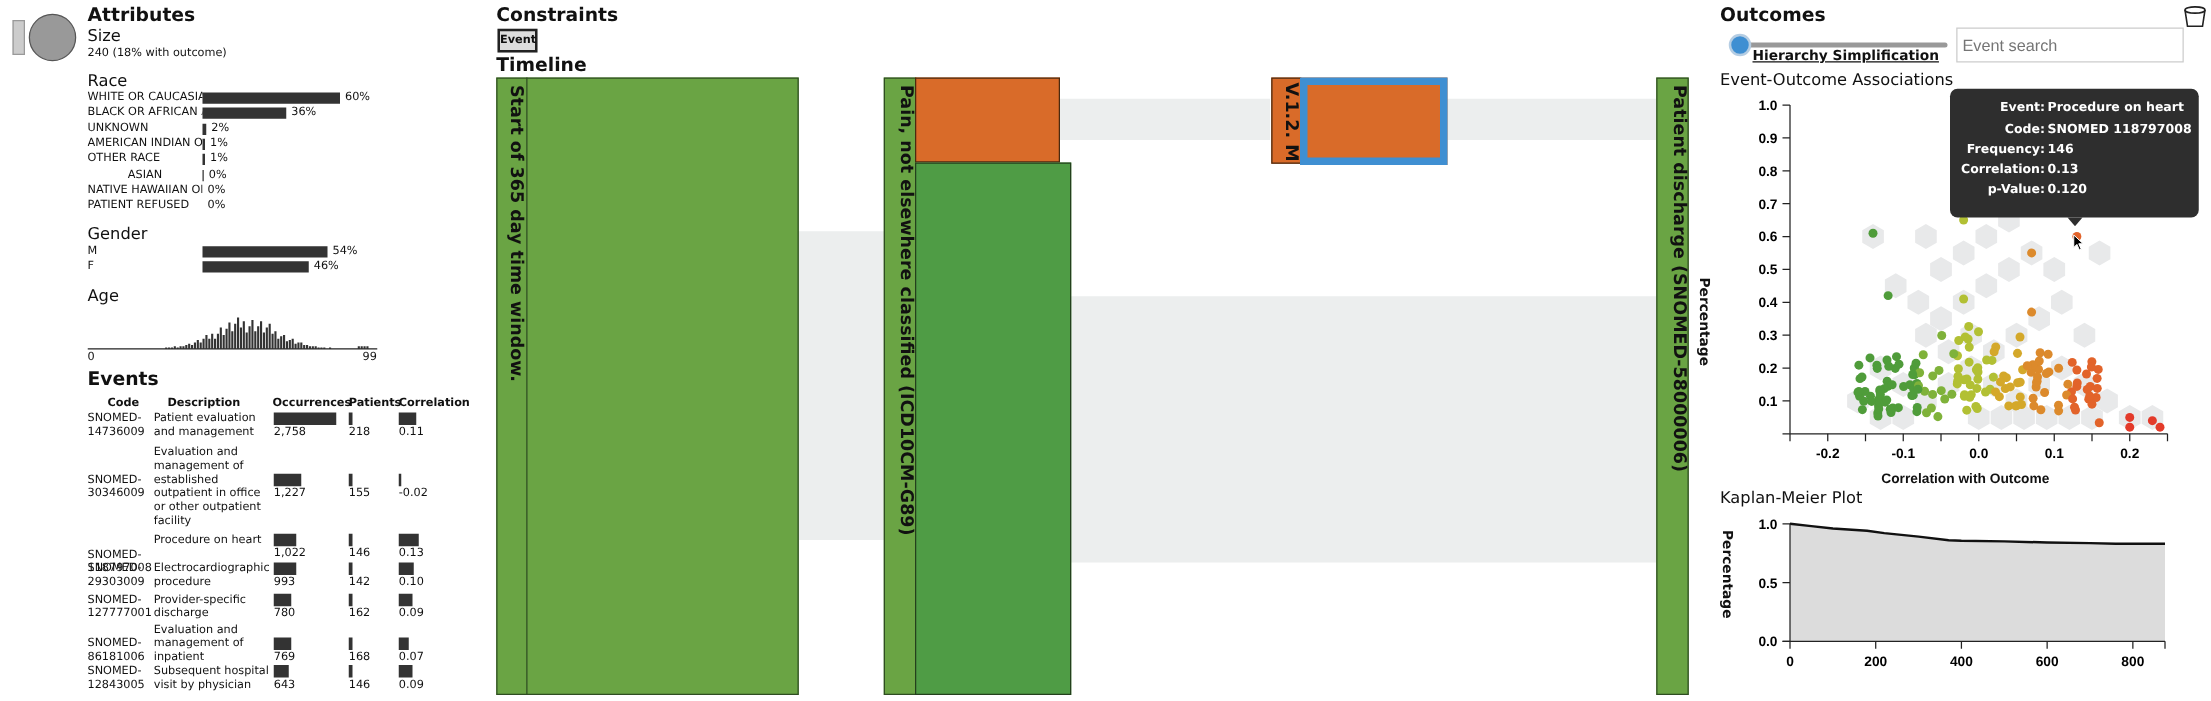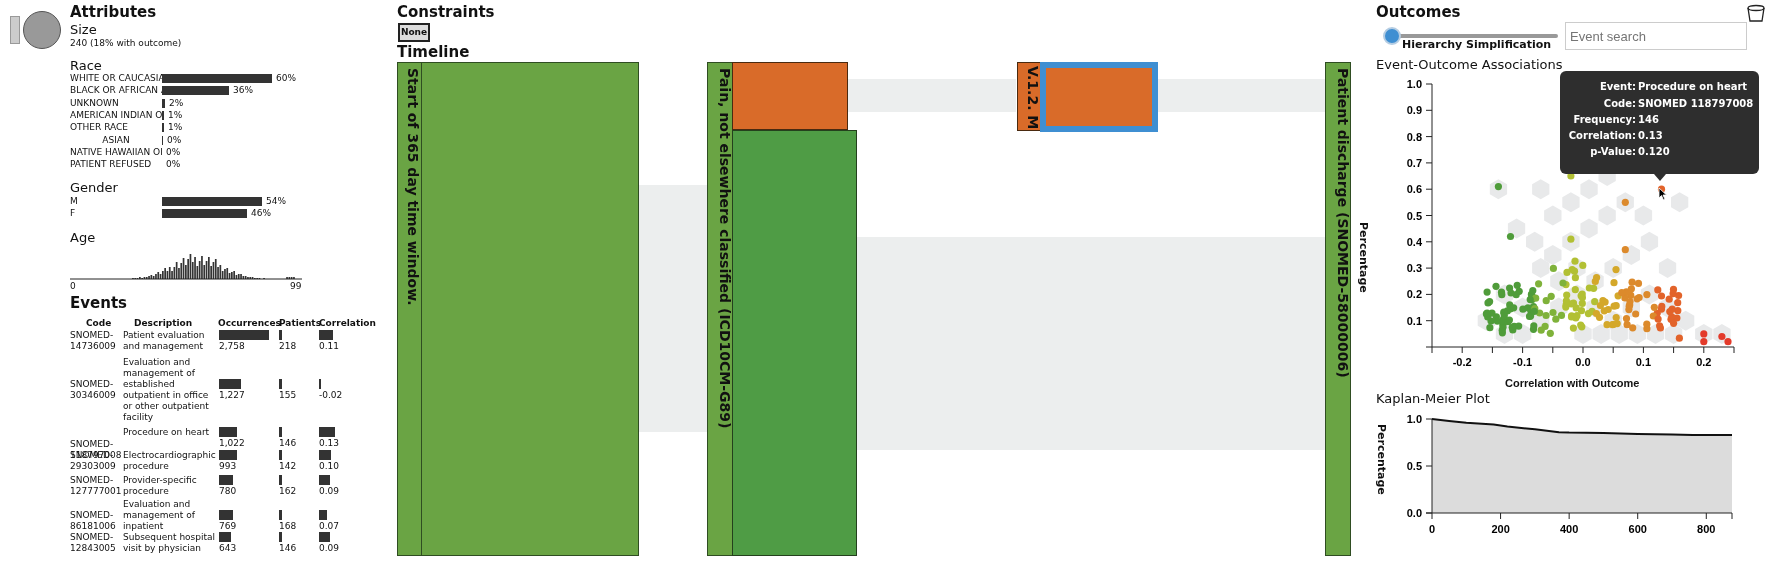--- a/index.html
+++ b/index.html
@@ -157,21 +157,21 @@
     </div>
     <div class="ev-row" style="top: 450px;">
       <div class="code" style="top:0px">SNOMED-29303009</div>
     <div class="desc">Electrocardiographic procedure</div>
     <div class="occ" style="top:0px"><span class="b" style="width:18px"></span><span>993</span></div>
     <div class="pat" style="top:0px"><span class="b" style="width:3px"></span><span>142</span></div>
     <div class="cor" style="top:0px"><span class="b" style="width:12px"></span><span>0.10</span></div>
     </div>
     <div class="ev-row" style="top: 475px;">
       <div class="code" style="top:0px">SNOMED-127777001</div>
-    <div class="desc">Provider-specific procedure</div>
+    <div class="desc">Provider-specific discharge</div>
     <div class="occ" style="top:0px"><span class="b" style="width:14px"></span><span>780</span></div>
     <div class="pat" style="top:0px"><span class="b" style="width:3px"></span><span>162</span></div>
     <div class="cor" style="top:0px"><span class="b" style="width:11px"></span><span>0.09</span></div>
     </div>
     <div class="ev-row" style="top: 499px;">
       <div class="code" style="top:11px">SNOMED-86181006</div>
     <div class="desc">Evaluation and management of inpatient</div>
     <div class="occ" style="top:11px"><span class="b" style="width:14px"></span><span>769</span></div>
     <div class="pat" style="top:11px"><span class="b" style="width:3px"></span><span>168</span></div>
     <div class="cor" style="top:11px"><span class="b" style="width:8px"></span><span>0.07</span></div>
@@ -179,21 +179,21 @@
     <div class="ev-row" style="top: 532px;">
       <div class="code" style="top:0px">SNOMED-12843005</div>
     <div class="desc">Subsequent hospital visit by physician</div>
     <div class="occ" style="top:0px"><span class="b" style="width:12px"></span><span>643</span></div>
     <div class="pat" style="top:0px"><span class="b" style="width:3px"></span><span>146</span></div>
     <div class="cor" style="top:0px"><span class="b" style="width:11px"></span><span>0.09</span></div>
     </div>
   </div>
 
 <h2 style="left:397px;top:3px;">Constraints</h2>
-<div class="none-btn">None</div>
+<div class="none-btn">Event</div>
 <h2 style="left:397px;top:43px;">Timeline</h2>
 
 <div class="band" style="left:638px;top:185px;width:70px;height:247px;"></div>
 <div class="band" style="left:848px;top:79px;width:168px;height:33px;"></div>
 <div class="band" style="left:855px;top:237px;width:470px;height:213px;"></div>
 <div class="band" style="left:1155px;top:79px;width:170px;height:33px;"></div>
 
 <div class="abs" style="left:397px;top:62px;width:242px;height:494px;background:#6aa444;border:1px solid #2f4d22;"></div>
 <div class="abs vlabel" style="left:397px;top:62px;width:25px;height:494px;border-right:1.5px solid #2f4d22;">Start of 365 day time window.</div>
 
@@ -209,21 +209,21 @@
 <div class="abs" style="left:1325px;top:62px;width:26px;height:494px;background:#6aa444;border:1px solid #2f4d22;"></div>
 <div class="abs vlabel" style="left:1325px;top:62px;width:26px;height:494px;">Patient discharge (SNOMED-58000006)</div>
 
 <h2 style="left:1376px;top:3px;">Outcomes</h2>
 <svg class="abs" style="left:1746px;top:3px;" width="20" height="20" viewBox="0 0 20 20">
   <ellipse cx="10" cy="5" rx="8" ry="2.5" fill="none" stroke="#222" stroke-width="1.3"></ellipse>
   <path d="M2 5 L4 18 L16 18 L18 5" fill="none" stroke="#222" stroke-width="1.3"></path>
 </svg>
 <div class="abs" style="left:1392px;top:34px;width:166px;height:4px;background:#999;border-radius:2px;"></div>
 <div class="abs" style="left:1383px;top:27px;width:18px;height:18px;border-radius:50%;background:#3f8fd2;border:2px solid #b5cde3;"></div>
-<div class="abs" style="left:1402px;top:38px;font-size:11px;font-weight:bold;">Hierarchy Simplification</div>
+<div class="abs" style="left:1402px;top:38px;font-size:11px;font-weight:bold;text-decoration:underline;">Hierarchy Simplification</div>
 <input class="search" type="text" placeholder="Event search" style="">
 <div class="abs" style="left:1376px;top:57px;font-size:13px;">Event-Outcome Associations</div>
 
 <svg class="abs" id="scatter" style="left:1360px;top:75px;" width="409" height="320">
     <polygon points="165.2,158.6 156.6,163.6 147.9,158.6 147.9,148.6 156.6,143.6 165.2,148.6" fill="#e8e9ea"></polygon>
     <polygon points="183.3,171.8 174.7,176.8 166.0,171.8 166.0,161.8 174.7,156.8 183.3,161.8" fill="#e8e9ea"></polygon>
     <polygon points="201.5,184.9 192.8,189.9 184.1,184.9 184.1,174.9 192.8,169.9 201.5,174.9" fill="#e8e9ea"></polygon>
     <polygon points="219.6,171.8 210.9,176.8 202.3,171.8 202.3,161.8 210.9,156.8 219.6,161.8" fill="#e8e9ea"></polygon>
     <polygon points="237.7,158.6 229.0,163.6 220.4,158.6 220.4,148.6 229.0,143.6 237.7,148.6" fill="#e8e9ea"></polygon>
     <polygon points="255.8,145.5 247.2,150.5 238.5,145.5 238.5,135.5 247.2,130.5 255.8,135.5" fill="#e8e9ea"></polygon>

